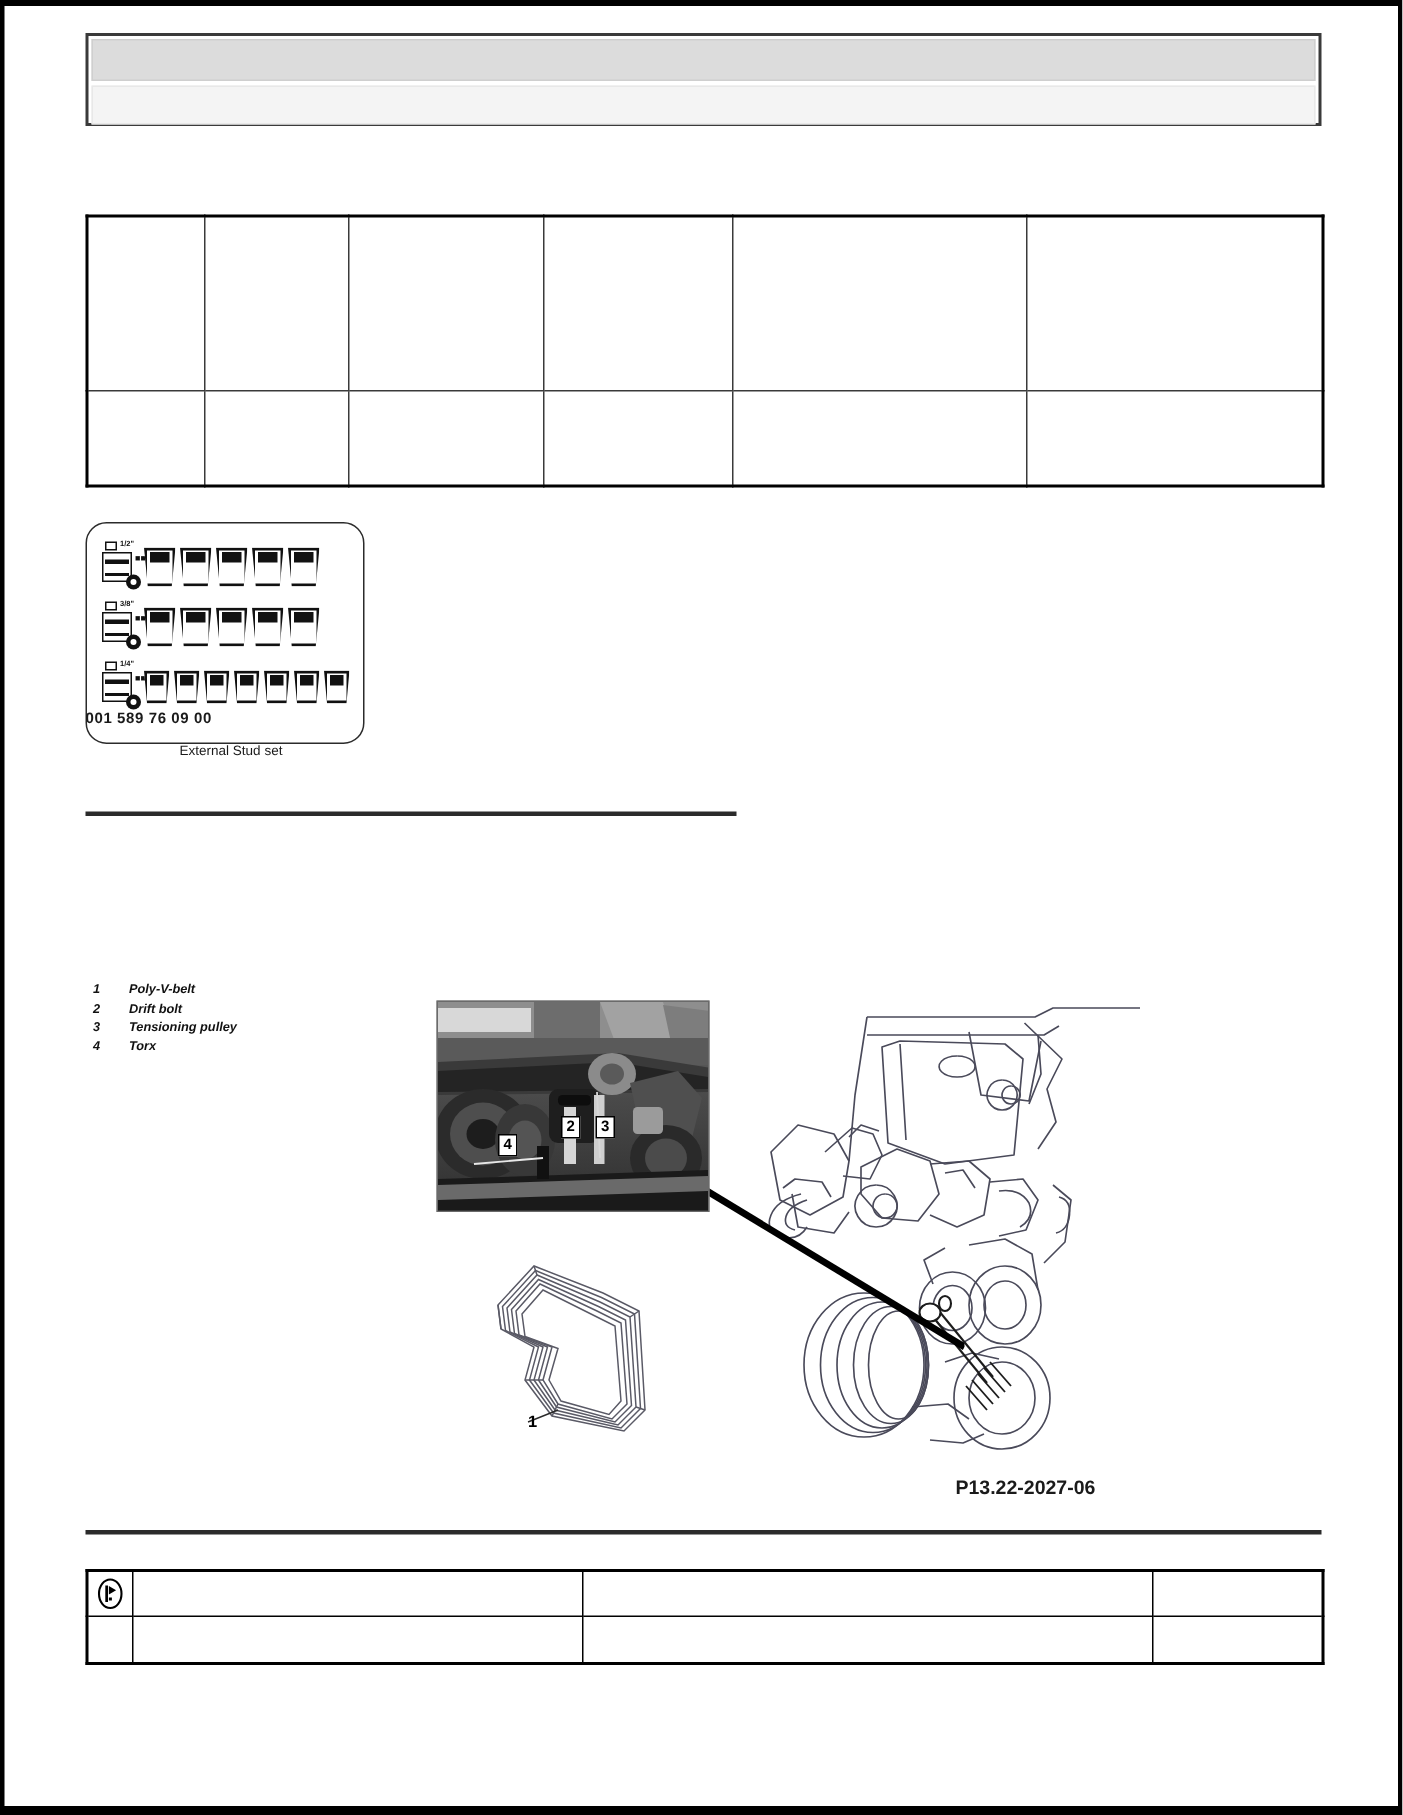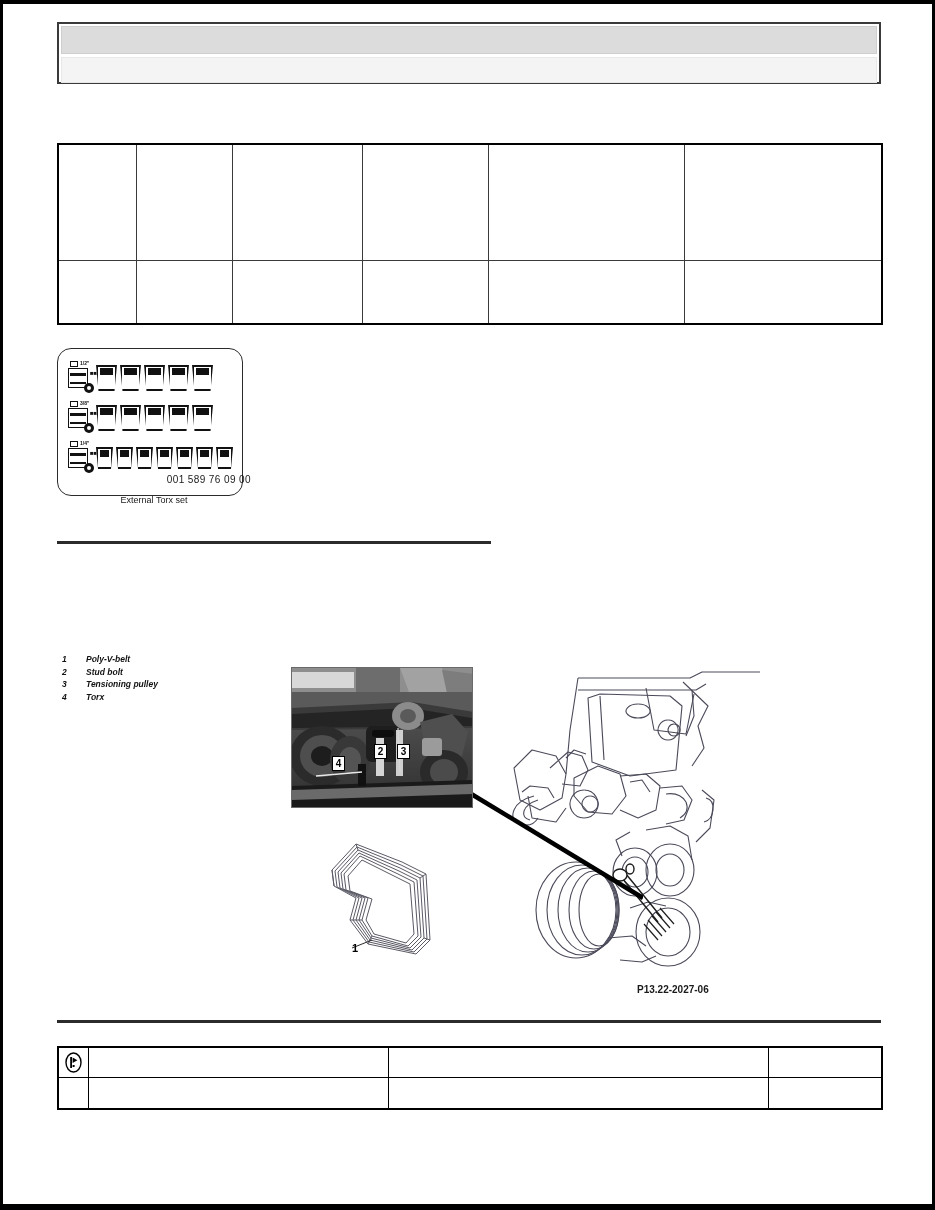--- a/index.html
+++ b/index.html
@@ -153,27 +153,28 @@
     flex: 0 0 auto;
     clip-path: polygon(0% 0%, 100% 0%, 88% 100%, 12% 100%);
   }
   .socket.small { width: 17px; height: 22px; }
   .socket .cap {
     position: absolute;
     left: 2px; top: 1px; right: 2px; height: 7px;
     background: #111;
   }
   #tool-part-no {
-    text-align: right;
+    text-align: left;
     font-size: 10px;
     color: #1a1a1a;
     margin-top: -22px;
     position: relative;
     z-index: 2;
     letter-spacing: 0.4px;
+    font-weight: bold;
   }
   #tool-caption {
     text-align: center;
     font-size: 9px;
     color: #1a1a1a;
     margin-top: 10px;
   }
 
   
   #rule-short {
@@ -246,21 +247,21 @@
   }
   #pointer-line {
     position: absolute;
     left: 468px; top: 790px;
     width: 175px; height: 110px;
     pointer-events: none;
   }
   #figure-id {
     position: absolute;
     left: 637px; top: 984px;
-    font-size: 10px;
+    font-size: 13px;
     font-weight: bold;
     color: #1a1a1a;
   }
 
   
   #task-table {
     position: absolute;
     left: 57px; top: 1046px;
     width: 824px;
     border-collapse: collapse;
@@ -401,33 +402,33 @@
       <span class="socket small">
           <span class="cap"></span>
         </span>
       <span class="socket small">
           <span class="cap"></span>
         </span>
     </div>
 
   </div>
   <div id="tool-part-no">001 589 76 09 00</div>
-  <div id="tool-caption">External Torx set</div>
+  <div id="tool-caption">External Stud set</div>
 </div>
 
 <div id="rule-short"></div>
 
 <div id="figure-legend">
   <div class="leg-row">
     <span class="leg-num">1</span>
     <span>Poly-V-belt</span>
   </div>
   <div class="leg-row">
     <span class="leg-num">2</span>
-    <span>Stud bolt</span>
+    <span>Drift bolt</span>
   </div>
   <div class="leg-row">
     <span class="leg-num">3</span>
     <span>Tensioning pulley</span>
   </div>
   <div class="leg-row">
     <span class="leg-num">4</span>
     <span>Torx</span>
   </div>
 </div>

